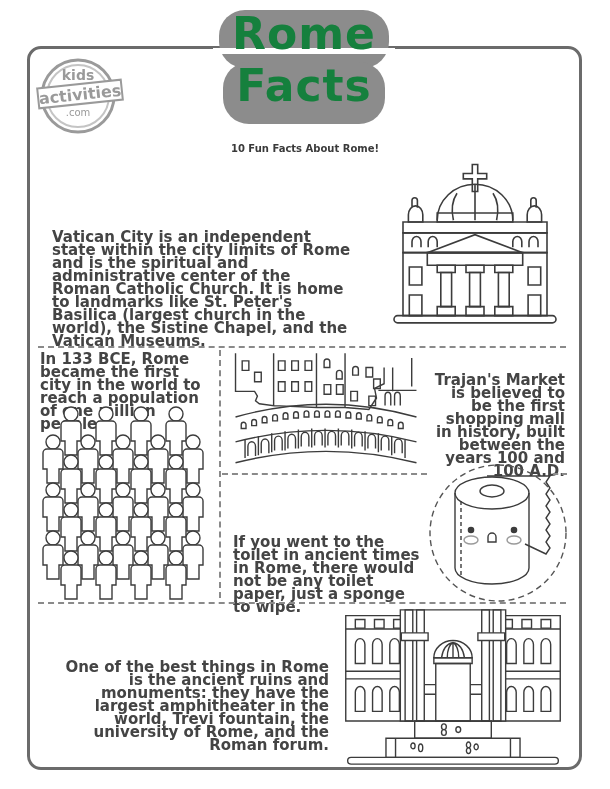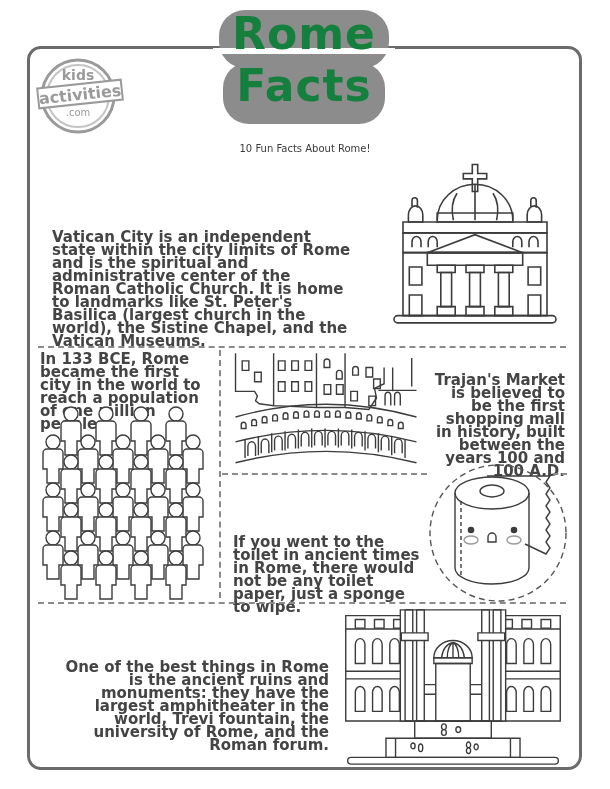--- a/index.html
+++ b/index.html
@@ -2,21 +2,21 @@
 <html><head>
 <meta charset="utf-8">
 <style>
   html, body { margin:0; padding:0; background:#ffffff; }
   body { width:610px; height:789px; position:relative; overflow:hidden; font-family:"DejaVu Sans", sans-serif; }
   .frame { position:absolute; left:27px; top:46px; width:555px; height:724px; border:3px solid #6b6b6b; border-radius:14px; box-sizing:border-box; }
   .title-wrap { position:absolute; left:213px; top:8px; width:182px; height:118px; }
   .title-bg { position:absolute; left:0; top:0; width:100%; height:100%; }
   .title-text { position:absolute; left:0; top:0; width:100%; text-align:center; color:#15803d; font-family:"DejaVu Sans", sans-serif; font-weight:bold; font-size:44px; line-height:52px; letter-spacing:1px; }
   .logo { position:absolute; left:36px; top:54px; width:88px; height:82px; }
-  .subtitle { position:absolute; left:0; top:143px; width:610px; text-align:center; font-size:10px; font-weight:normal; color:#3a3a3a; }
+  .subtitle { position:absolute; left:0; top:143px; width:610px; text-align:center; font-size:10px; font-weight:bold; color:#3a3a3a; }
   .fact { position:absolute; font-size:15px; line-height:13px; font-weight:bold; color:#444; }
   .fact1 { left:52px; top:231px; width:300px; }
   .fact2 { left:40px; top:353px; width:168px; text-align:left; }
   .fact3 { left:430px; top:374px; width:135px; text-align:right; }
   .fact4 { left:233px; top:515px; width:190px;margin-top:21px; }
   .fact5 { left:49px; top:661px; width:280px;text-align:right; }
   .dash-h { position:absolute; height:0; border-top:2px dashed #8a8a8a; }
   .dash-v { position:absolute; width:0; border-left:2px dashed #8a8a8a; }
   svg { position:absolute; overflow:visible; }
   svg * { vector-effect:non-scaling-stroke; }

